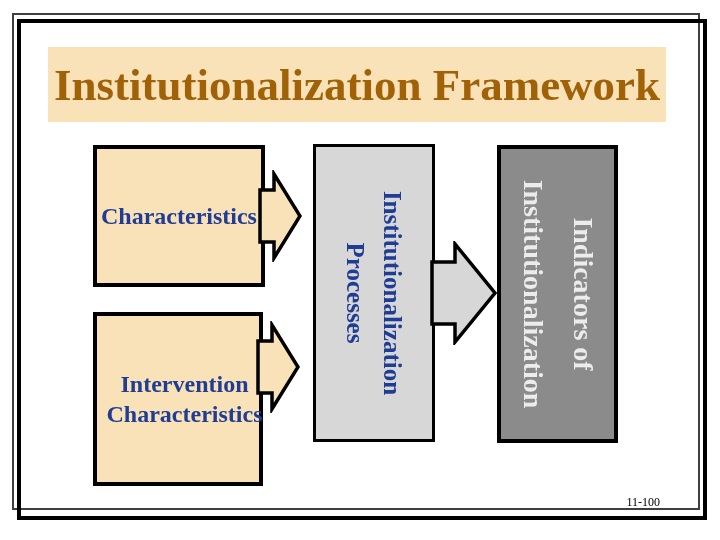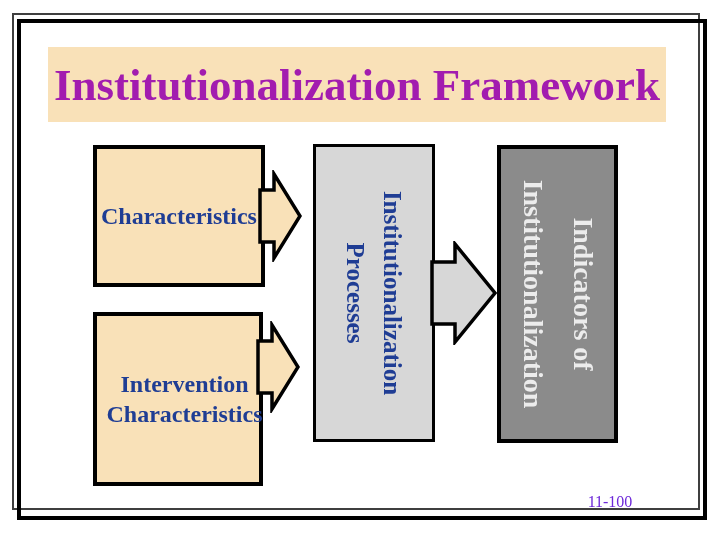--- a/index.html
+++ b/index.html
@@ -16,21 +16,21 @@
   .frame-thick {
     position:absolute; left:17px; top:19px; width:690px; height:501px;
     border:4px solid #000; z-index:10; pointer-events:none; box-sizing:border-box;
   }
   .banner {
     position:absolute; left:48px; top:47px; width:618px; height:75px;
     background:var(--box-fill,#f9e1b8);
     display:flex; align-items:center; justify-content:center;
   }
   .banner h1 {
-    margin:15px; font-size:45px; font-weight:bold; color:#a21caf;
+    margin:15px; font-size:45px; font-weight:bold; color:#a16207;
     letter-spacing:0px; white-space:nowrap;
   }
   .box {
     position:absolute; box-sizing:border-box; border:4px solid #000;
     display:flex; flex-direction:column; align-items:center; justify-content:center;
     text-align:center;
   }
   .box-org { left:93px; top:145px; width:172px; height:142px; background:var(--box-fill,#f9e1b8); }
   .box-int { left:93px; top:312px; width:170px; height:174px; background:var(--box-fill,#f9e1b8);padding-left:13px; }
   .box-org span, .box-int span {
@@ -59,22 +59,22 @@
   }
   .arrow { position:absolute; z-index:3; }
   .arrow-org { left:258px; top:170px; }
   .arrow-int { left:256px; top:321px; }
   .arrow-flow { left:430px; top:241px; }
   .footer-credit {
     position:absolute; left:262px; top:486px; z-index:5;
     font-size:16px; line-height:26px; color:var(--footer-text,#2b4aa0); white-space:pre;
   }
   .footer-page {
-    position:absolute; left:560px; top:489px; width:100px; text-align:center; z-index:5;
-    font-size:16px; line-height:26px; color:#6d28d9;
+    position:absolute; left:560px; top:489px; width:100px; text-align:right; z-index:5;
+    font-size:12px; line-height:26px; color:#000000;
   }
 </style>
 </head>
 <body>
 
 <div class="stage">
 
   <div class="banner">
     <h1>Institutionalization Framework</h1>
   </div>

